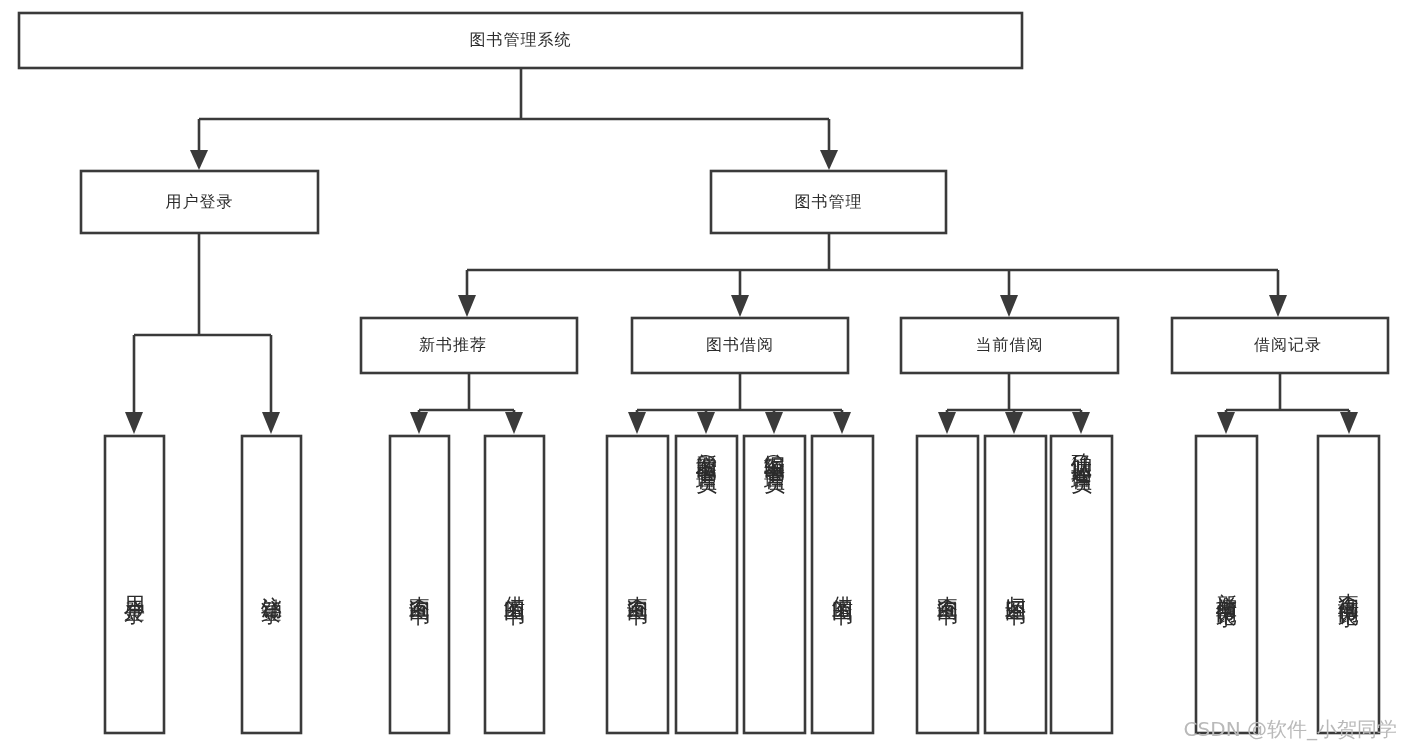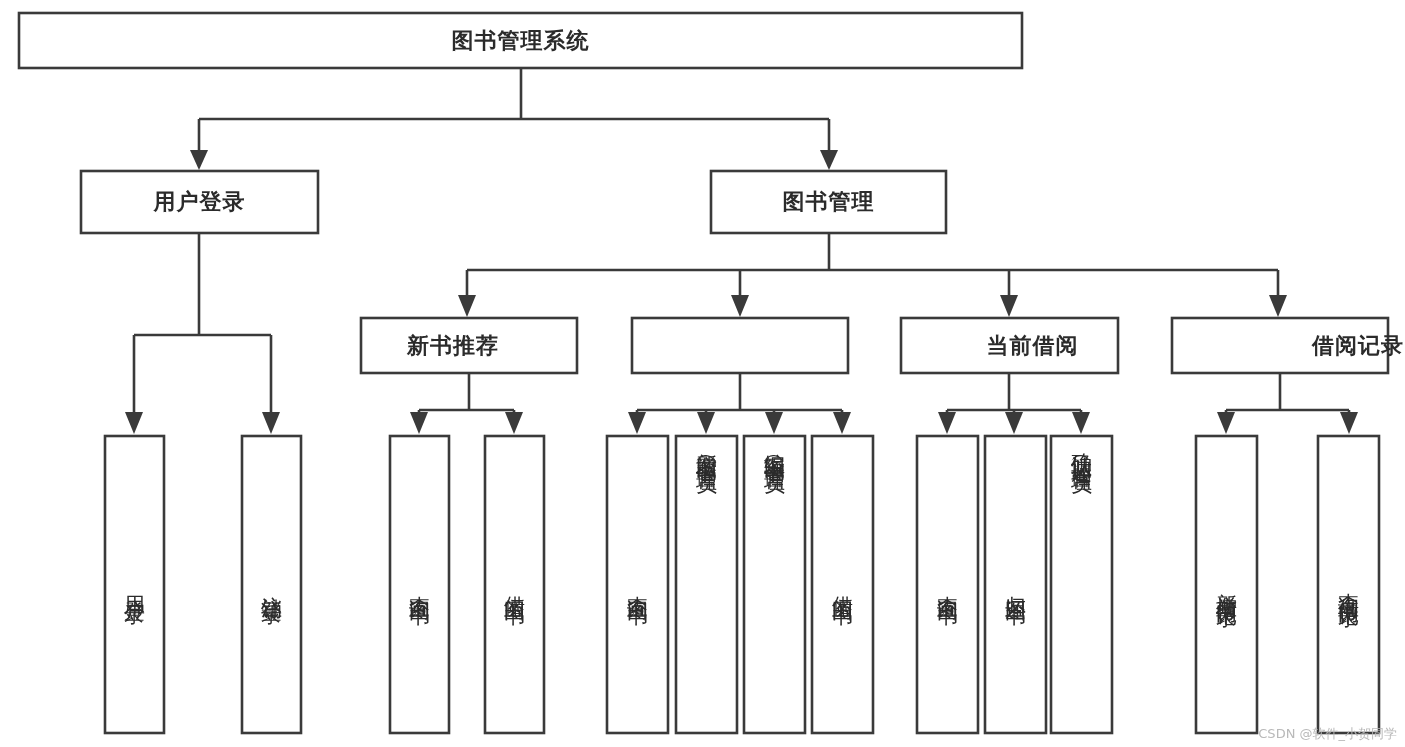--- a/index.html
+++ b/index.html
@@ -61,32 +61,31 @@
   }
   .hlabel-box {
     position: absolute;
     display: flex;
     align-items: center;
     justify-content: center;
     pointer-events: none;
   }
   .hlabel-text {
     font-family: "DejaVu Sans", "Liberation Sans", sans-serif;
-    font-size: 22px;
+    font-size: 16px;
     color: #2b2b2b;
     white-space: nowrap;
     letter-spacing: 1px;
-    font-weight: bold;
   }
   #watermark {
     position: absolute;
     right: 8px;
     bottom: 4px;
     font-family: "DejaVu Sans", "Liberation Sans", sans-serif;
-    font-size: 13px;
+    font-size: 20px;
     color: #b9b9b9;
     white-space: nowrap;
     pointer-events: none;
   }
 </style>
 </head>
 <body>
 
 <div id="diagram-root">
 
@@ -190,26 +189,29 @@
   </div>
 
   <div class="hlabel-box" style="left:711px; top:171px; width:235px; height:62px;text-align:right;">
     <span class="hlabel-text">图书管理</span>
   </div>
 
   <div class="hlabel-box" style="left:361px; top:318px; width:184px; height:55px;">
     <span class="hlabel-text">新书推荐</span>
   </div>
 
-
-  <div class="hlabel-box" style="left:901px; top:318px; width:217px; height:55px;padding-left:23px;">
+  <div class="hlabel-box" style="left:632px; top:318px; width:216px; height:55px;">
+    <span class="hlabel-text">图书借阅</span>
+  </div>
+
+  <div class="hlabel-box" style="left:901px; top:318px; width:217px; height:55px;">
     <span class="hlabel-text">当前借阅</span>
   </div>
 
-  <div class="hlabel-box" style="left:1172px; top:318px; width:232px; height:55px;justify-content:flex-end;">
+  <div class="hlabel-box" style="left:1172px; top:318px; width:232px; height:55px;">
     <span class="hlabel-text">借阅记录</span>
   </div>
 
   <div class="vlabel-box" style="left:105px; top:436px; width:59px; height:297px;">
     <span class="vlabel-text">用户登录</span>
   </div>
   <div class="vlabel-box" style="left:242px; top:436px; width:59px; height:297px;">
     <span class="vlabel-text">注销登录</span>
   </div>
 

